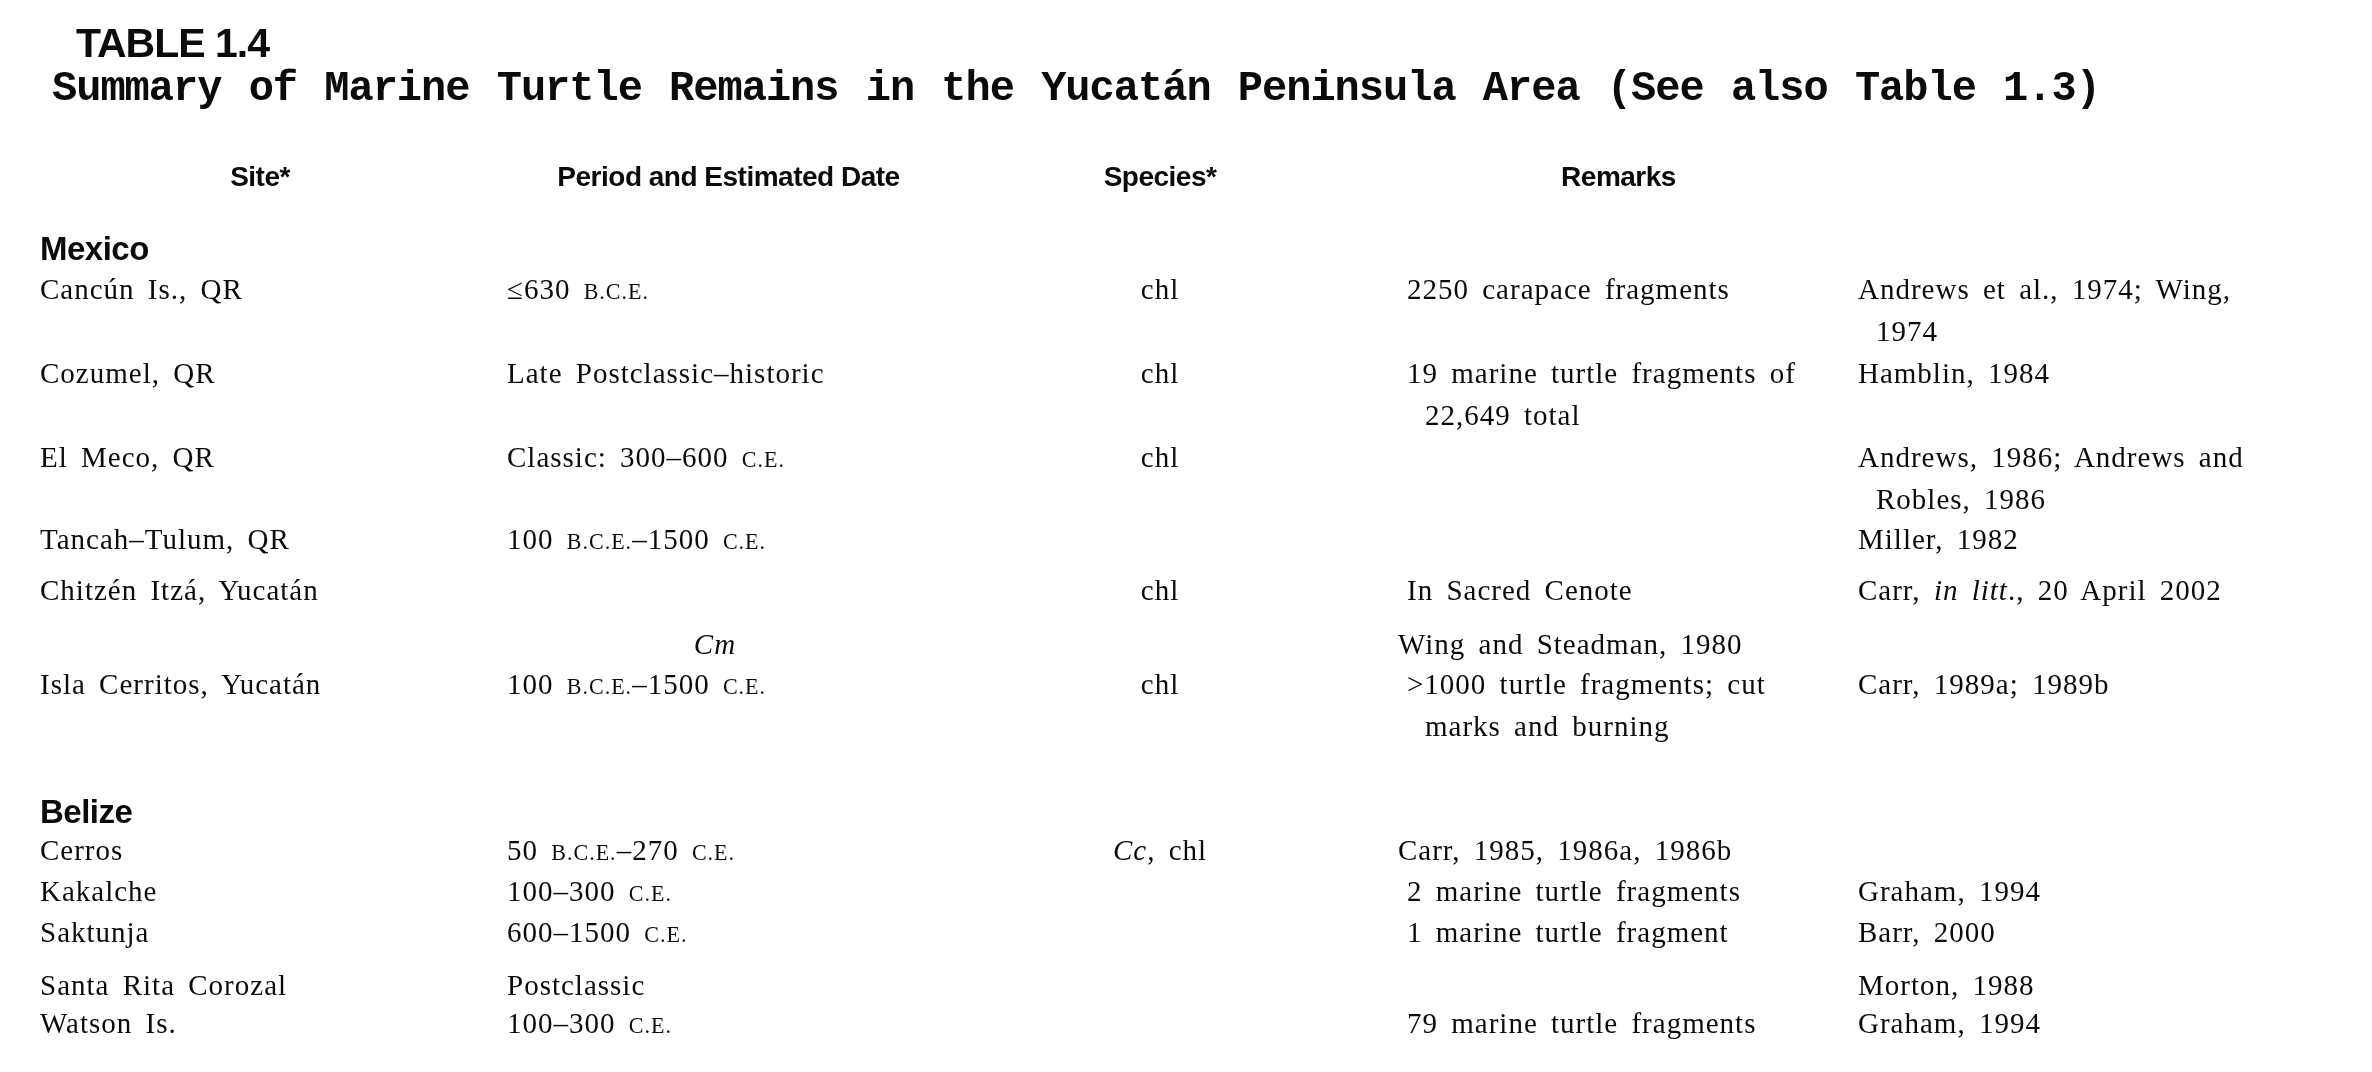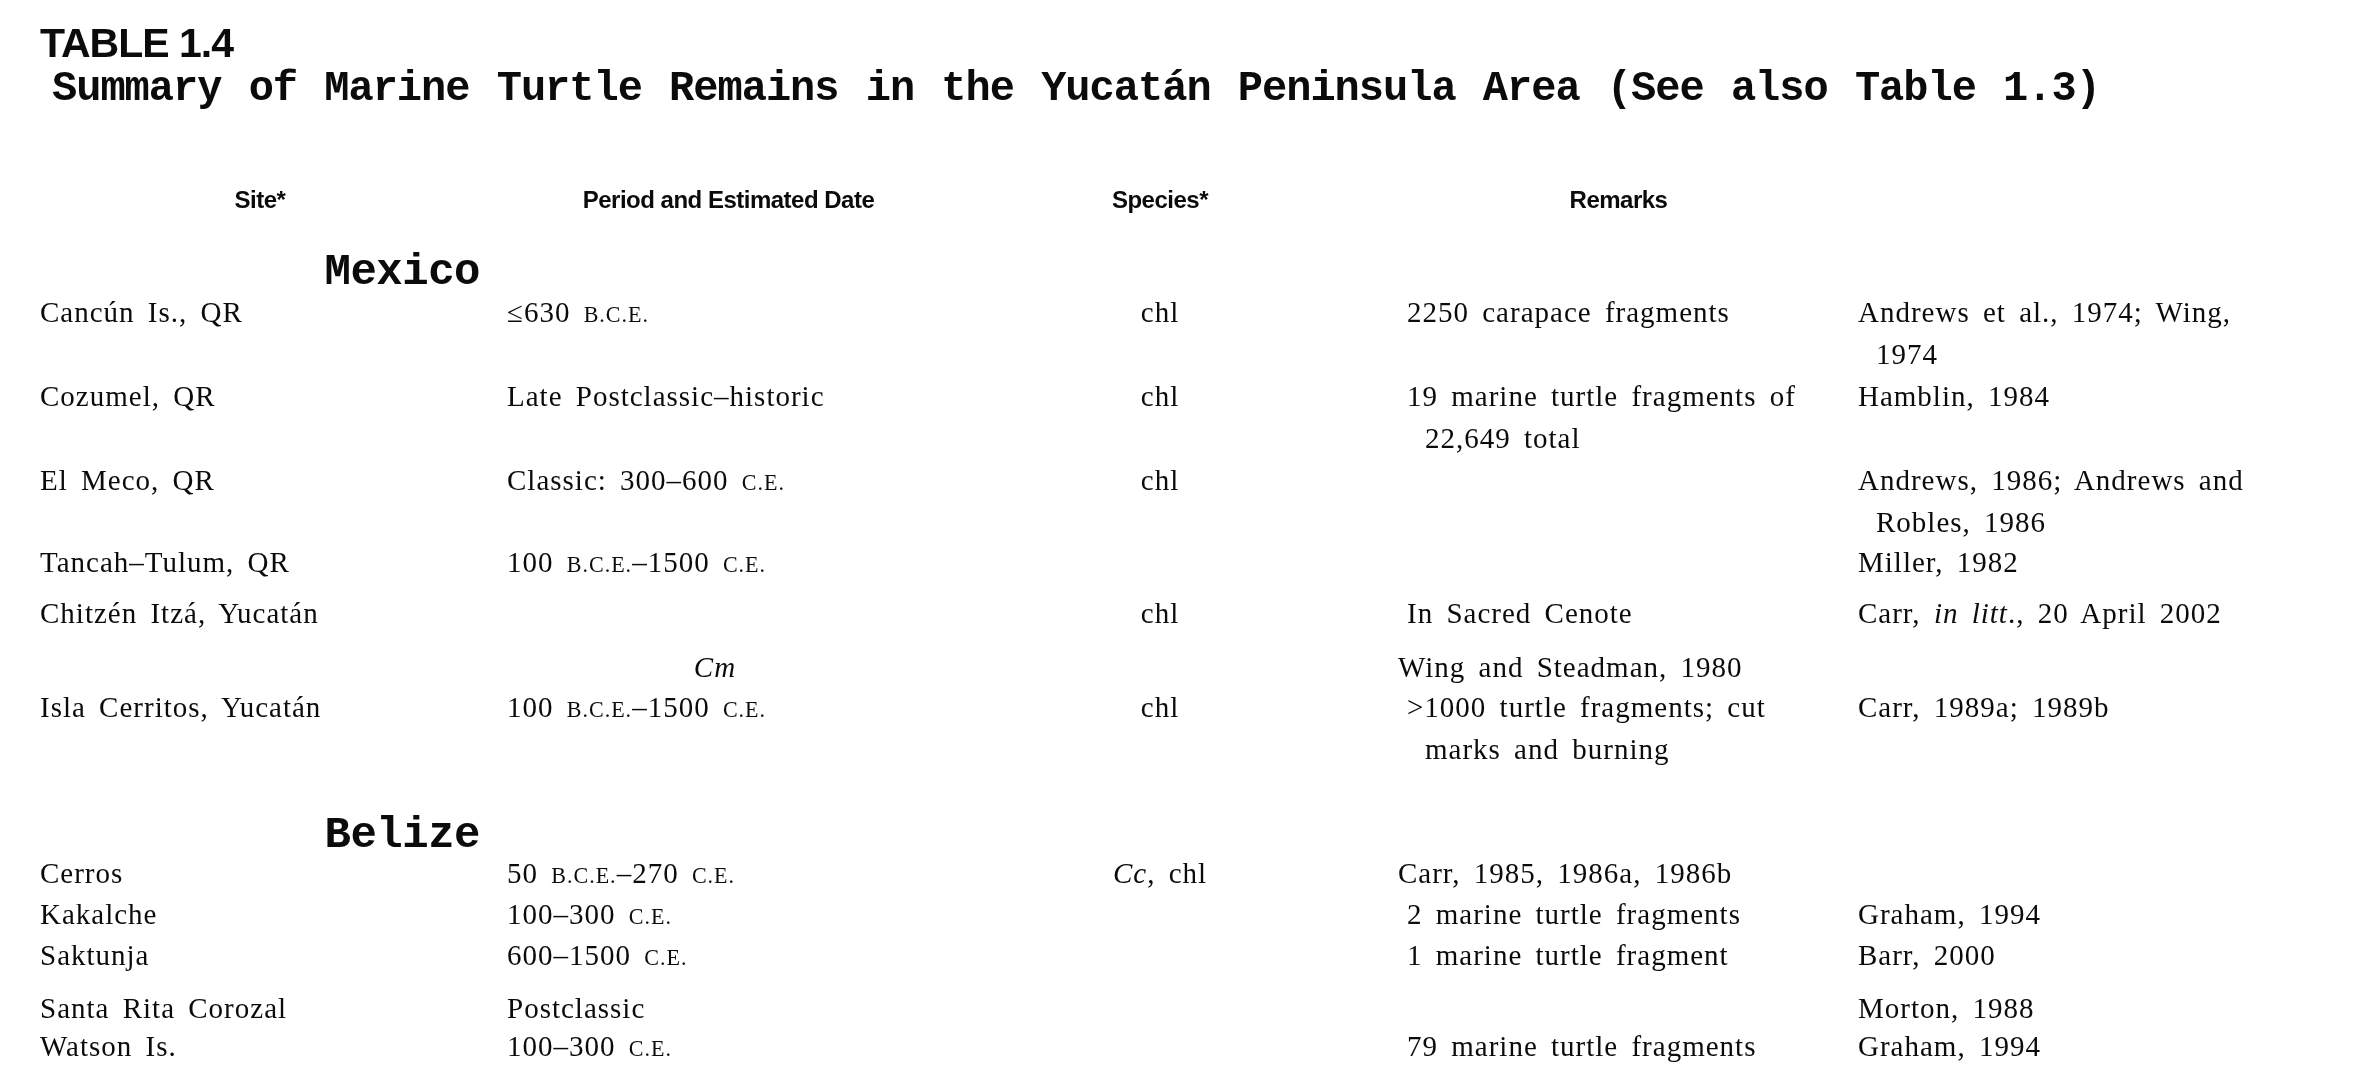--- a/index.html
+++ b/index.html
@@ -6,49 +6,49 @@
   body{
     width:2372px;height:1072px;overflow:hidden;background:#ffffff;
     color:#0b0b0b;font-family:"Liberation Serif", serif;
     position:relative;
   }
   .page{padding:20px 0 0 40px;width:2332px;}
 
   
   .t-label{
     font-family:"Liberation Sans", sans-serif;font-weight:bold;
-    font-size:41px;line-height:46px;letter-spacing:-1px;
+    font-size:41px;line-height:46px;letter-spacing:-1px;margin-left:36px;
   }
   .t-title{
     font-family:Liberation Mono, monospace;font-weight:bold;
     font-size:42px;line-height:46px;letter-spacing:-1px;word-spacing:3px;
     padding-left:12px;
   }
 
   
   .hdr-row,.t-row{
     display:grid;
     grid-template-columns:440px 470px 420px 460px 450px;
     align-items:start;
   }
   .hdr-row{
-    margin-top:67px;
+    margin-top:44px;
     font-family:"Liberation Sans", sans-serif;font-weight:bold;
-    font-size:24px;line-height:42px;letter-spacing:-0.5px;
+    font-size:28px;line-height:42px;letter-spacing:-0.5px;
   }
   .hdr-cell{text-align:center;}
   .hdr-cell.c-period{padding-left:27px;}
 
   .section{margin:0;}
   #sec-0{margin-top:32px;}
   #sec-1{margin-top:46px;}
   .section-header{
-    font-family:Liberation Mono, monospace;font-weight:bold;
-    font-size:44px;line-height:38px;letter-spacing:-0.5px;
-    width:440px;text-align:right;
+    font-family:Liberation Sans, sans-serif;font-weight:bold;
+    font-size:33px;line-height:38px;letter-spacing:-0.5px;
+    width:440px;text-align:left;
   }
 
   .t-row{
     font-size:29px;line-height:38px;letter-spacing:1px;word-spacing:5px;
     margin-top:0;
   }
   .t-row.tall{line-height:42px;}
   
   #sec-0 .t-row:nth-of-type(6){margin-top:10px;}  
   #sec-0 .t-row:nth-of-type(7){margin-top:16px;}  

